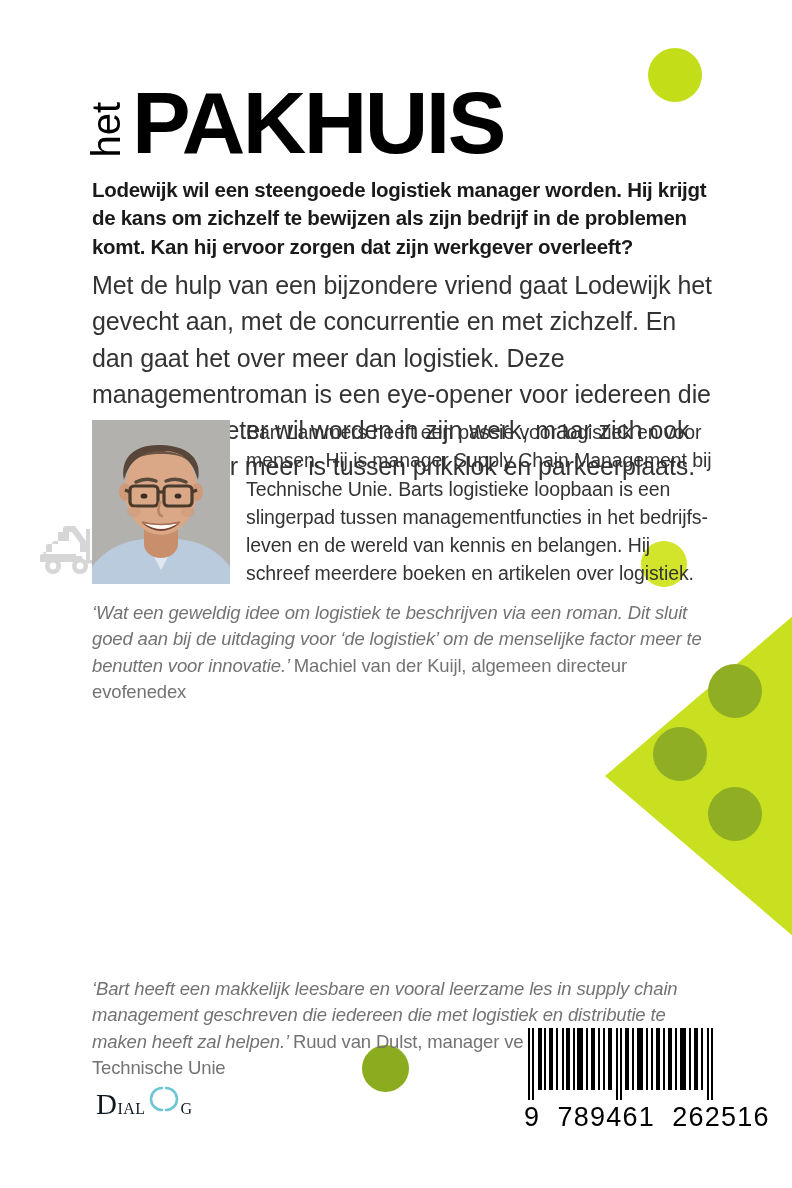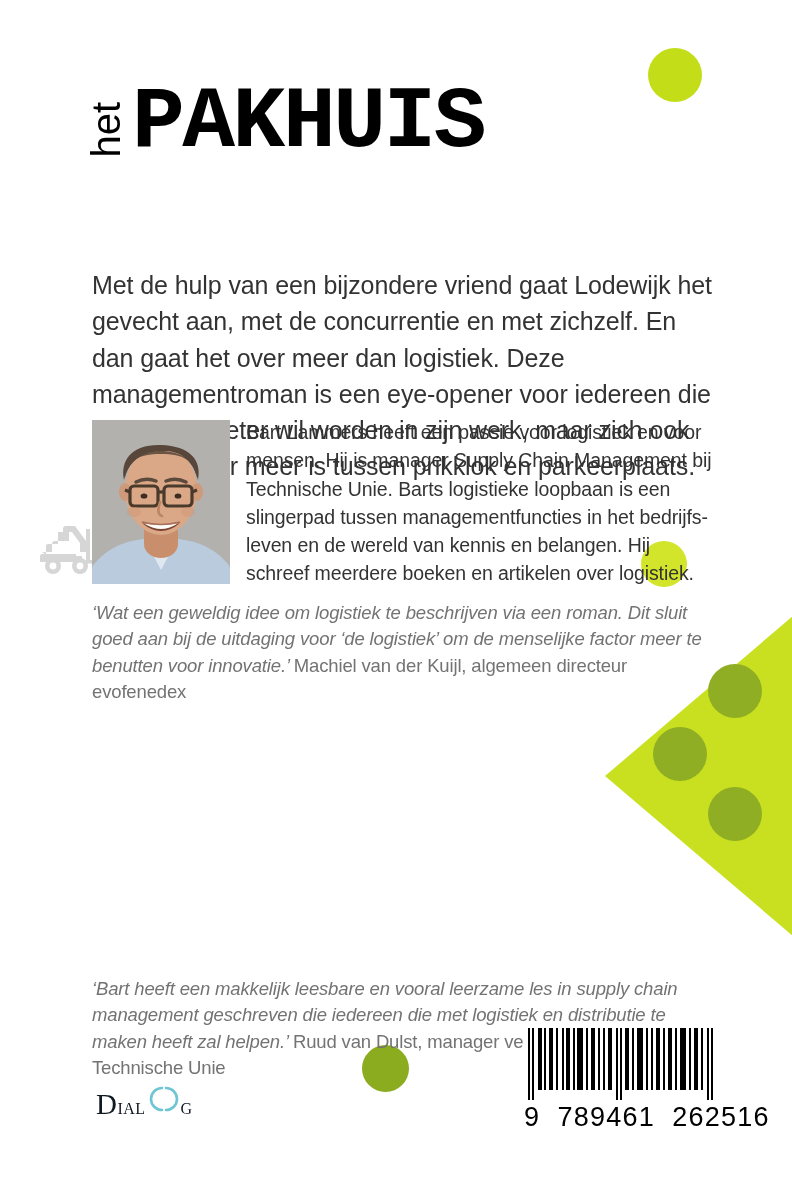--- a/index.html
+++ b/index.html
@@ -88,21 +88,21 @@
     margin-right: 6px;
     margin-bottom: 2px;
     font-family: "Liberation Sans", sans-serif;
   }
   #title-main {
     font-size: 88px;
     font-weight: bold;
     letter-spacing: -2.5px;
     line-height: 0.84;
     color: #000000;
-    font-family: Liberation Mono, monospace;
+    font-family: Liberation Sans, sans-serif;
   }
 
   
   #lead-paragraph {
     top: 176px;
     font-size: 20.5px;
     font-weight: bold;
     line-height: 1.38;
     color: #1a1a1a;
     letter-spacing: -0.3px;
@@ -245,20 +245,21 @@
         <circle cx="44" cy="50" r="3.4"></circle>
       </g>
     </svg>
   </div>
 
   <div id="title-block">
     <div id="title-het">het</div>
     <div id="title-main">PAKHUIS</div>
   </div>
 
+  <div class="col" id="lead-paragraph">Lodewijk wil een steengoede logistiek manager worden. Hij krijgt de kans om zichzelf te bewijzen als zijn bedrijf in de problemen komt. Kan hij ervoor zorgen dat zijn werkgever overleeft?</div>
 
   <div class="col" id="synopsis-paragraph">Met de hulp van een bijzondere vriend gaat Lodewijk het gevecht aan, met de concurrentie en met zichzelf. En dan gaat het over meer dan logistiek. Deze managementroman is een eye-opener voor iedereen die niet alleen beter wil worden in zijn werk, maar zich ook afvraagt of er meer is tussen prikklok en parkeerplaats.</div>
 
   <div id="author-block">
     <div id="author-photo">
       <svg width="138" height="164" viewBox="0 0 138 164" xmlns="http://www.w3.org/2000/svg">
         <defs>
           <clipPath id="photoClip">
               <rect x="0" y="0" width="138" height="164"></rect>
             </clipPath>

